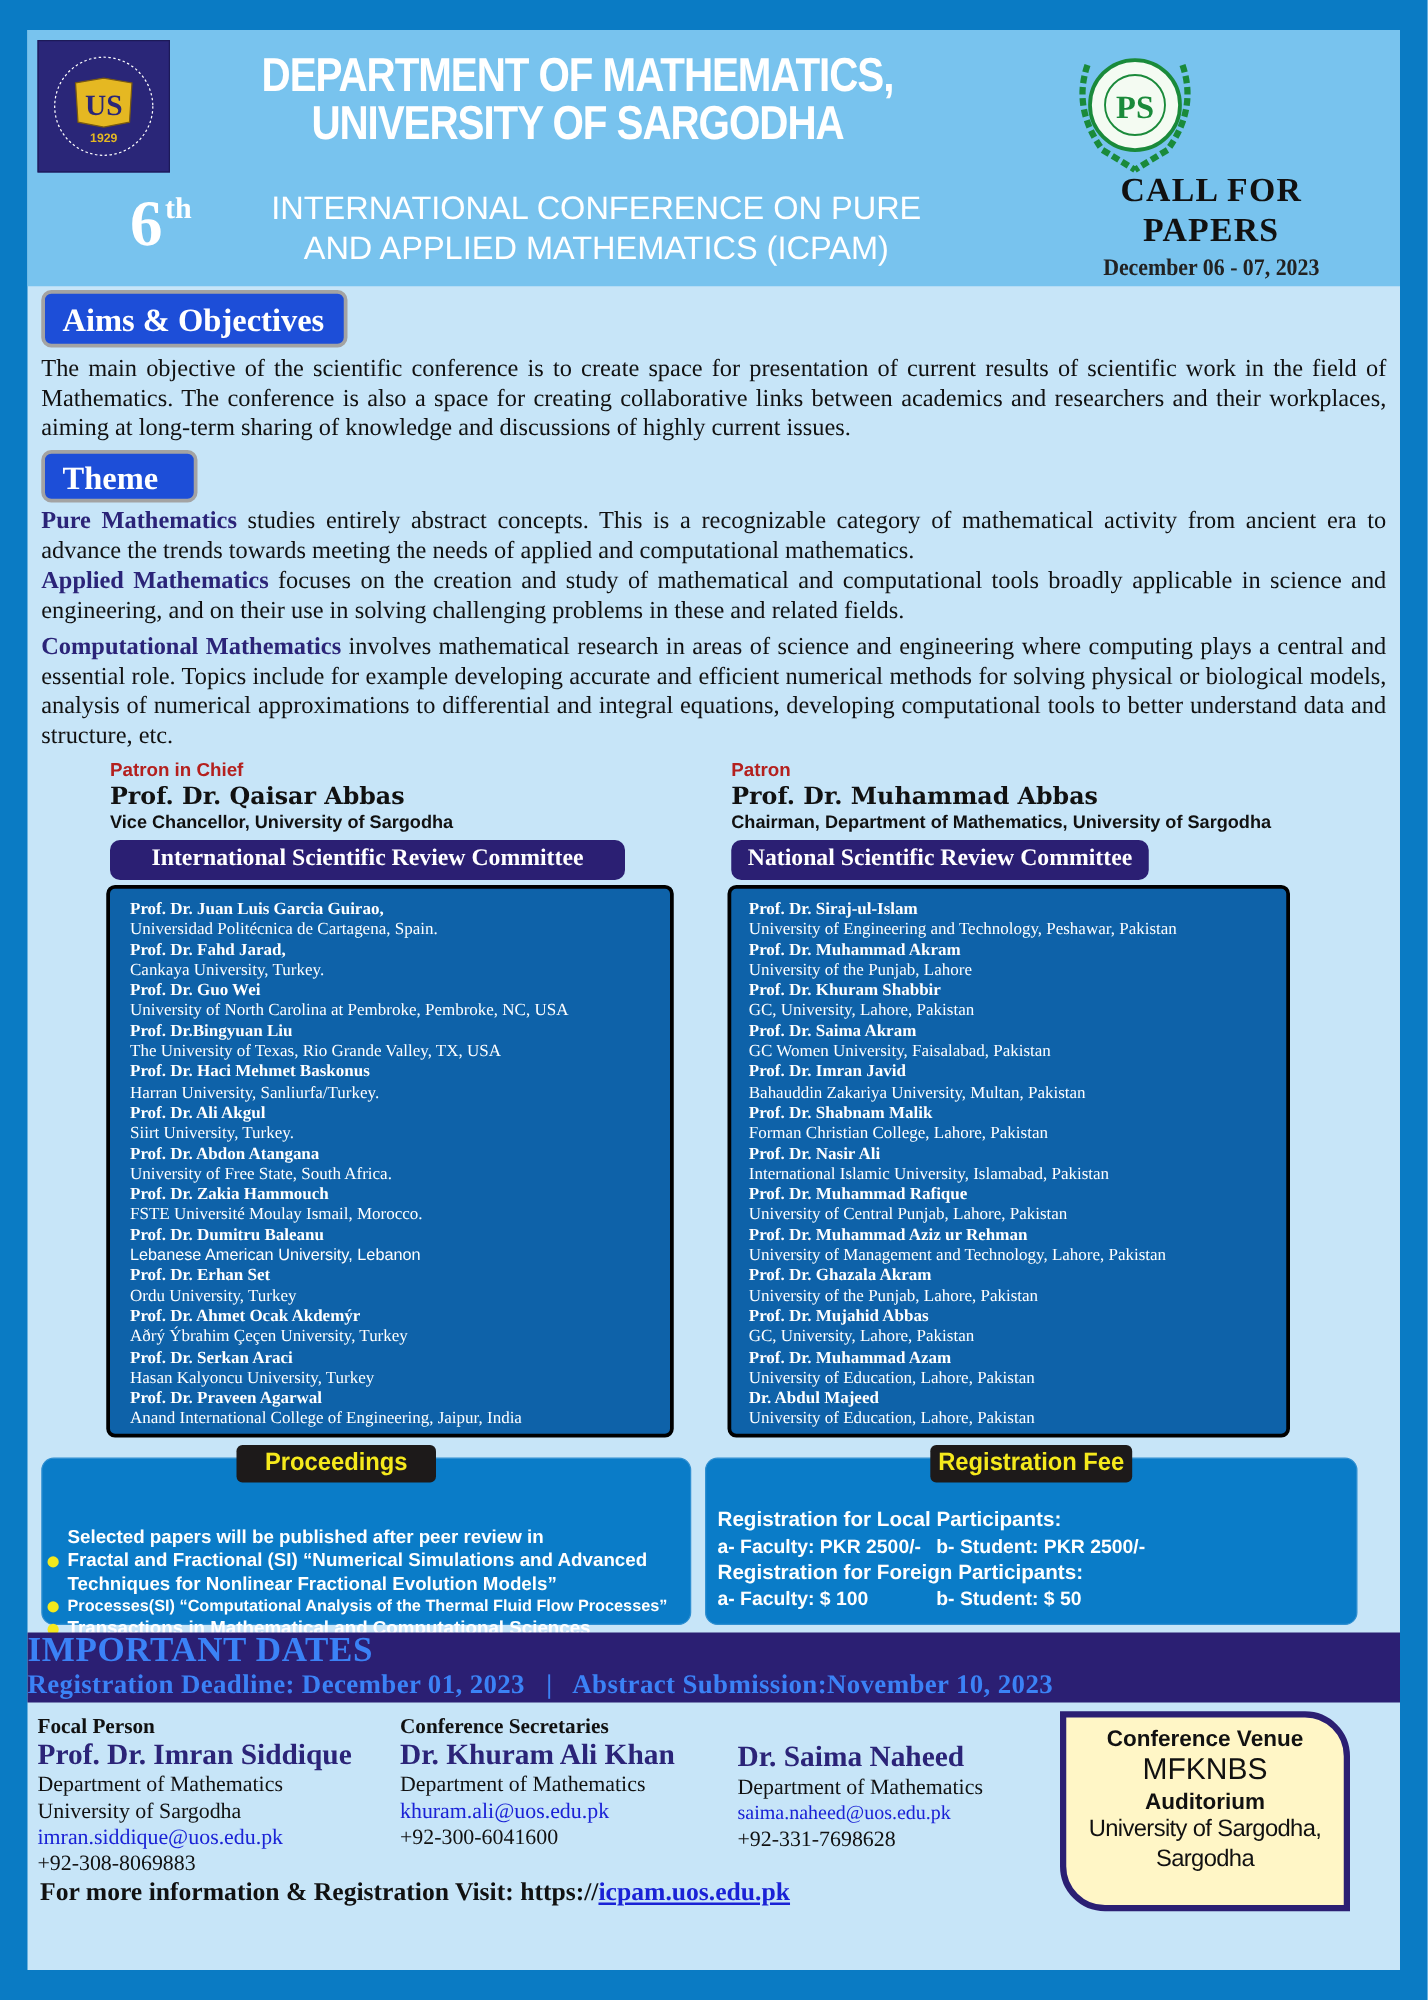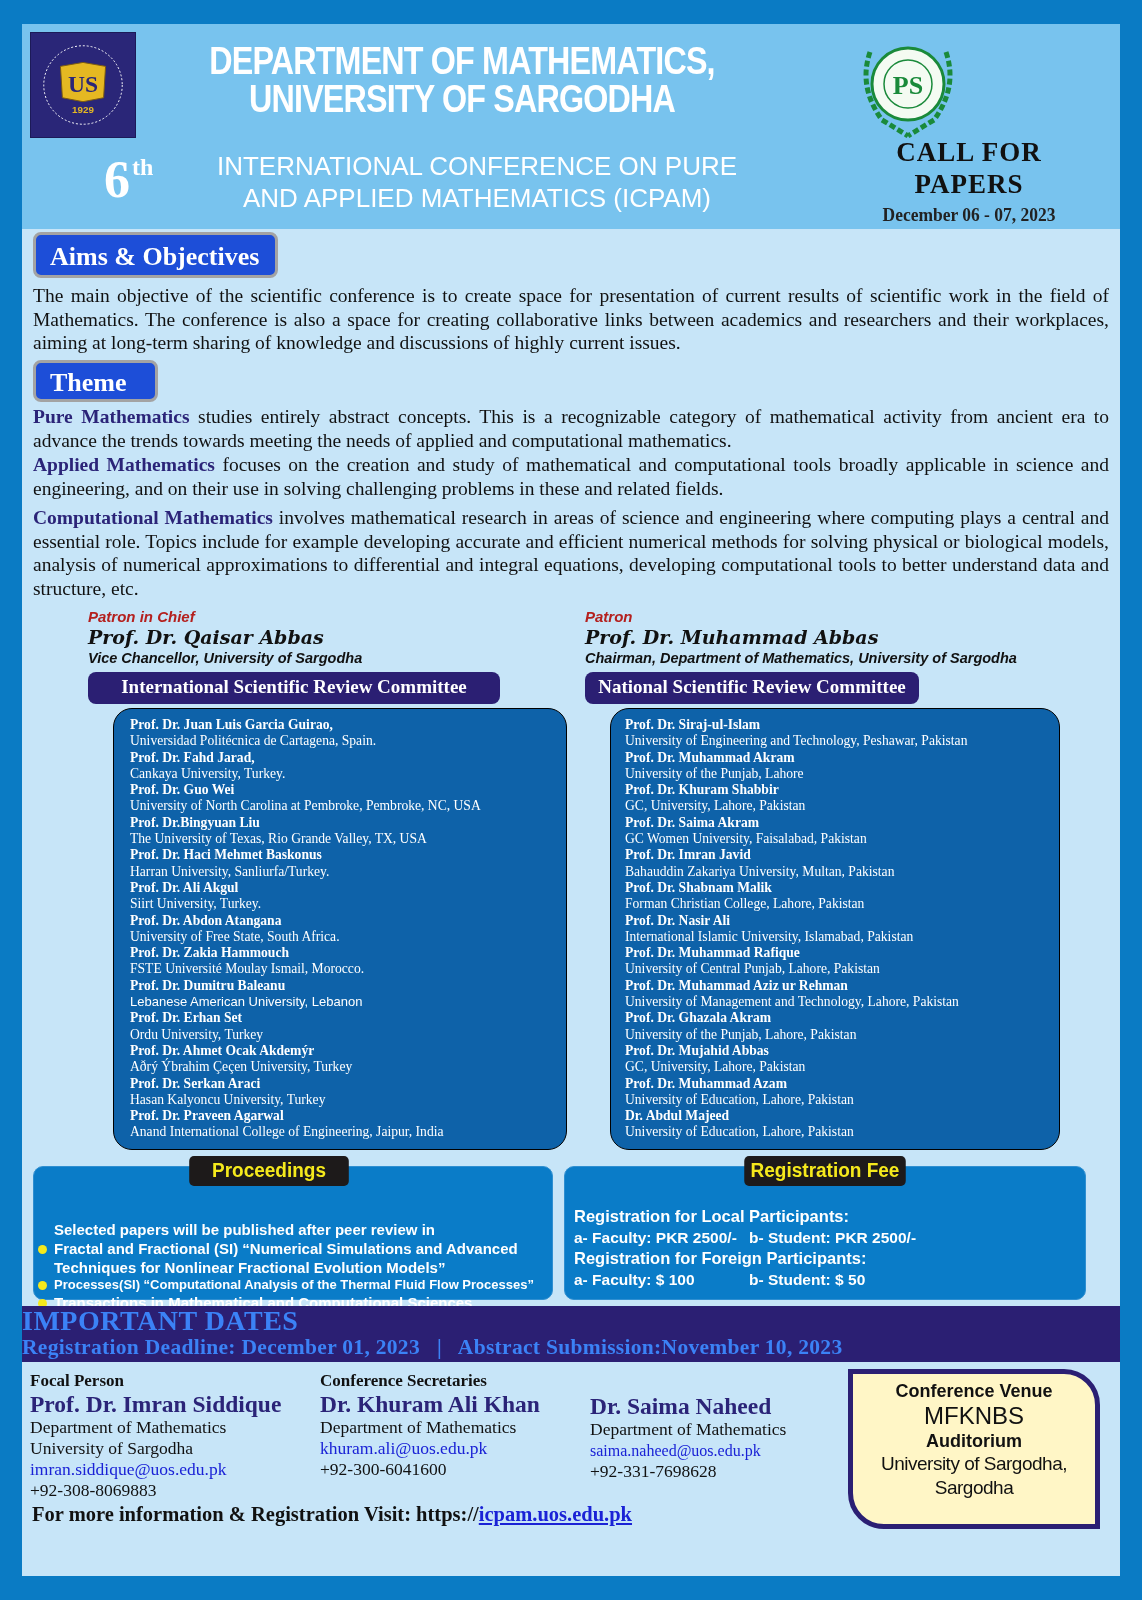--- a/index.html
+++ b/index.html
@@ -19,30 +19,30 @@
   .cfp-date { position: absolute; left: 842px; top: 180px; width: 210px; text-align: center; font-weight: 700; font-size: 19px; color: #222; transform: scaleX(0.92); }
   .pill { position: absolute; background: #1d4ed8; color: #fff; font-weight: 700; border-radius: 8px; border: 3px solid #a3a3a3; font-family: Liberation Serif, serif; }
   .pill.aims { left: 11px; top: 208px; width: 245px; height: 46px; font-size: 26px; line-height: 44px; padding-left: 14px; }
   .pill.theme { left: 11px; top: 336px; width: 125px; height: 42px; font-size: 26px; line-height: 40px; padding-left: 14px; }
   .para { position: absolute; left: 11px; width: 1076px; font-size: 19.5px; line-height: 23.5px; text-align: justify; color: #111; }
   .para b.kw { color: #2b2478; }
   .aims-text { top: 260px; }
   .pure-text { top: 381px; }
   .applied-text { top: 429px; }
   .comp-text { top: 482px; }
-  .patron { position: absolute; font-family: "Liberation Sans", sans-serif; font-style: italic; }
+  .patron { position: absolute; font-family: "Liberation Sans", sans-serif; }
   .patron .role { color: #b4201e; font-size: 15px; font-weight: 700; line-height: 17px; }
   .patron .name { font-family: "DejaVu Serif", serif; font-weight: 700; font-size: 19px; line-height: 24px; color: #111; }
   .patron .desig { font-weight: 700; font-size: 14.5px; line-height: 18px; color: #111; }
   .p-chief { left: 66px; top: 584px; }
   .p-patron { left: 563px; top: 584px; }
   .comm-title { position: absolute; background: #2b1f73; color: #fff; font-weight: 700; font-size: 19px; height: 32px; line-height: 30px; border-radius: 8px; text-align: center; }
   .ct-int { left: 66px; top: 648px; width: 412px; }
   .ct-nat { left: 563px; top: 648px; width: 334px; }
-  .comm-box { position: absolute; background: #0e62a9; border: 1px solid #000000; border-radius: 19px; color: #fff; font-size: 13.6px; line-height: 16.3px; margin-left: 28px; }
+  .comm-box { position: absolute; background: #0e62a9; border: 3px solid #000000; border-radius: 7px; color: #fff; font-size: 13.6px; line-height: 16.3px; }
   .cb-int { left: 63px; top: 684px; width: 454px; height: 442px; padding: 8px 0 0 16px; }
   .cb-nat { left: 560px; top: 684px; width: 450px; height: 442px; padding: 8px 0 0 14px; }
   .comm-box .m-name { font-weight: 700; white-space: nowrap; }
   .comm-box .m-aff { white-space: nowrap; }
   .comm-box .m-aff.sans { font-family: "Liberation Sans", sans-serif; font-size: 13px; }
   .info-box { position: absolute; background: #0a7cc8; border-radius: 10px; border: 1px solid #2f8fd1; }
   .ib-proc { left: 11px; top: 1142px; width: 520px; height: 134px; }
   .ib-fee { left: 542px; top: 1142px; width: 522px; height: 134px; }
   .tag { position: absolute; background: #1d1a1a; color: #f5e91c; font-family: "Liberation Sans", sans-serif; font-weight: 700; font-size: 20px; height: 30px; line-height: 29px; border-radius: 5px; text-align: center; transform: scaleX(0.95); }
   .tag-proc { left: 163px; top: 1132px; width: 168px; }
@@ -62,21 +62,21 @@
   .contact { position: absolute; font-family: "Liberation Serif", serif; color: #111; font-size: 17.5px; line-height: 21px; }
   .contact .lbl { font-weight: 700; font-size: 17px; }
   .contact .nm { font-weight: 700; color: #2b2478; font-size: 23.5px; line-height: 26px; }
   .contact .mail { color: #1a22d6; }
   .c1 { left: 8px; top: 1346px; }
   .c2 { left: 298px; top: 1346px; }
   .c3 { left: 568px; top: 1348px; }
   .c3 .mail { font-size: 16px; }
   .more { position: absolute; left: 10px; top: 1479px; font-weight: 700; font-size: 20.5px; color: #111; }
   .more a { color: #1a22d6; text-decoration: underline; }
-  .venue { position: absolute; left: 826px; top: 1345px; width: 252px; height: 160px; background: #fff6c6; border: 5px solid #2b1f73; border-top-right-radius: 36px; border-bottom-left-radius: 36px; text-align: center; font-family: "Liberation Sans", sans-serif; color: #111; padding-top: 6px; }
+  .venue { position: absolute; left: 826px; top: 1345px; width: 232px; height: 160px; background: #fff6c6; border: 5px solid #2b1f73; border-top-right-radius: 36px; border-bottom-left-radius: 36px; text-align: center; font-family: "Liberation Sans", sans-serif; color: #111; padding-top: 6px; }
   .venue .v1 { font-weight: 700; font-size: 18px; line-height: 22px; }
   .venue .v2 { font-weight: 400; font-size: 24px; line-height: 28px; }
   .venue .v3 { font-weight: 700; font-size: 18px; line-height: 22px; }
   .venue .v4 { font-size: 19px; line-height: 24px; letter-spacing: -0.5px; }
 </style>
 </head>
 <body>
 
 <div class="frame">
 

